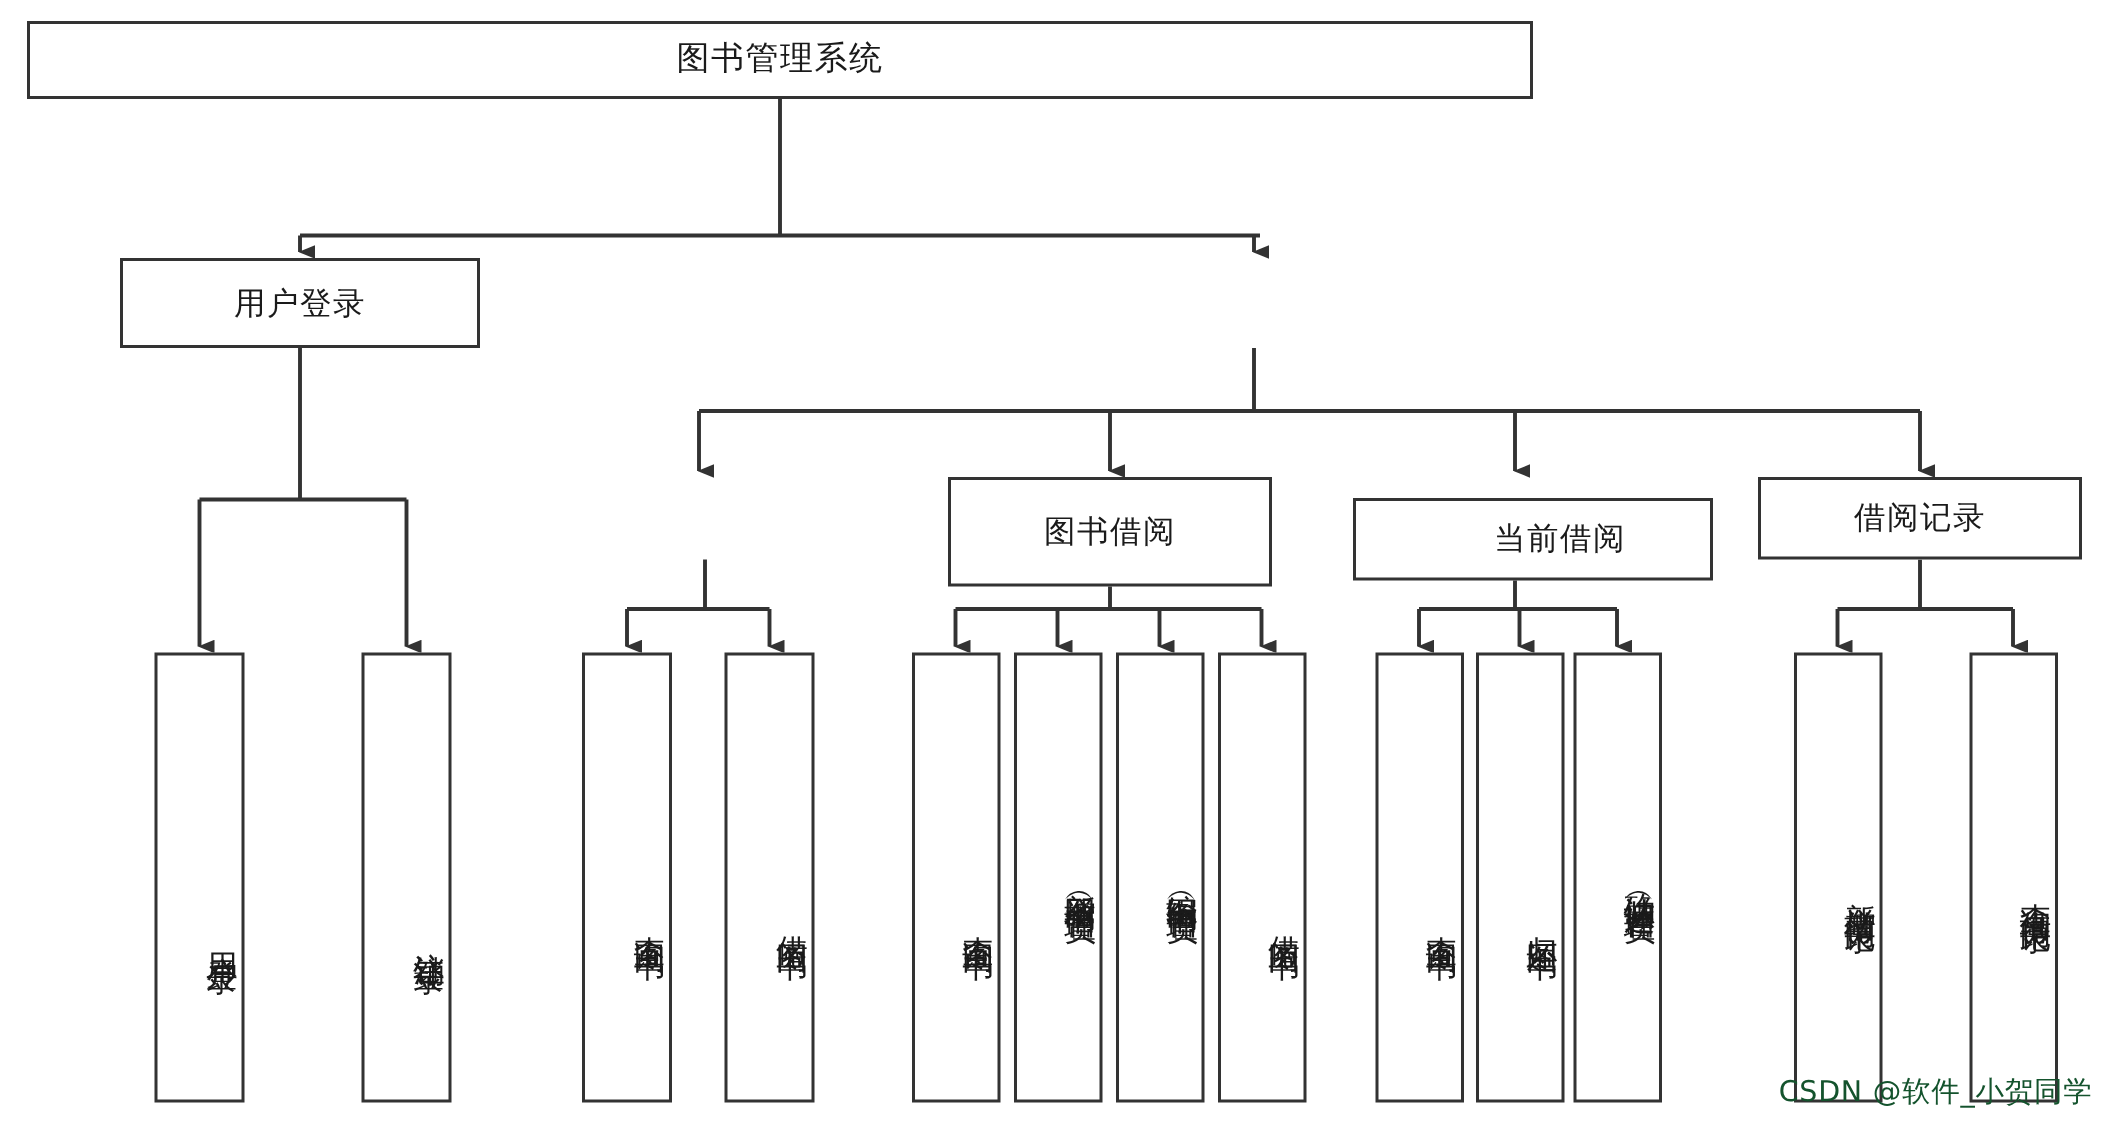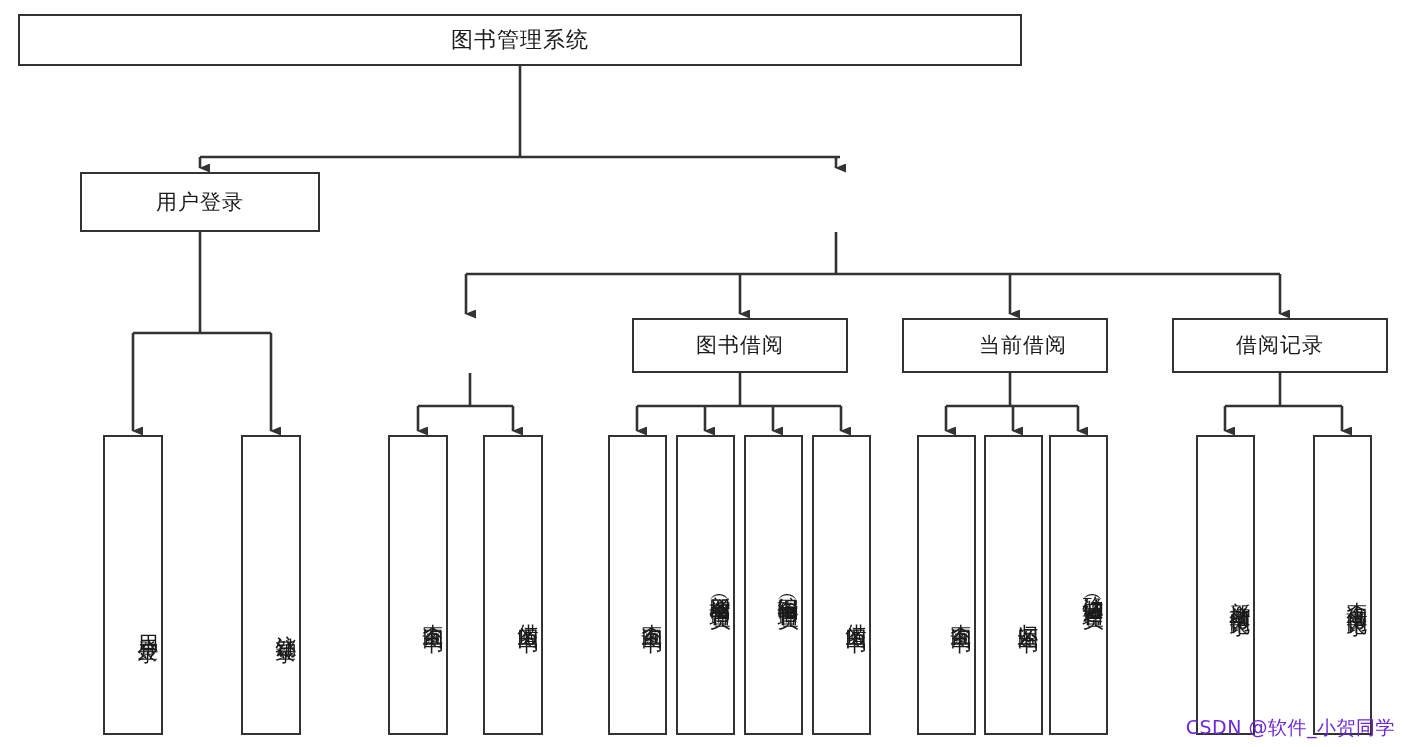--- a/index.html
+++ b/index.html
@@ -63,21 +63,21 @@
     padding-top: 55px;
   }
   .node-vertical.short-label {
     padding-top: 78px;
   }
   #watermark {
     position: absolute;
     right: 10px;
     bottom: 6px;
     font-size: 19px;
-    color: #6d28d9;
+    color: #14532d;
     white-space: nowrap;
     letter-spacing: 0.5px;
   }
 </style>
 </head>
 <body>
 
 <div id="diagram-root">
 
   <svg id="connector-layer" width="1405" height="747" viewBox="0 0 1405 747">
@@ -131,24 +131,24 @@
   </svg>
 
   <div class="node node-horizontal node-root" style="left:18px; top:14px; width:1004px; height:52px;">
     <span>图书管理系统</span>
   </div>
 
   <div class="node node-horizontal" style="left:80px; top:172px; width:240px; height:60px;">
     <span>用户登录</span>
   </div>
 
-  <div class="node node-horizontal" style="left:632px; top:318px; width:216px; height:55px;">
+  <div class="node node-horizontal" style="left:632px; top:318px; width:216px; height:73px;">
     <span>图书借阅</span>
   </div>
-  <div class="node node-horizontal" style="left:902px; top:318px; width:206px; height:55px;padding-left:36px;">
+  <div class="node node-horizontal" style="left:902px; top:332px; width:240px; height:55px;padding-left:36px;">
     <span>当前借阅</span>
   </div>
   <div class="node node-horizontal" style="left:1172px; top:318px; width:216px; height:55px;">
     <span>借阅记录</span>
   </div>
 
   <div class="node node-vertical short-label" style="left:103px; top:435px; width:60px; height:300px;">
     <span>用户登录</span>
   </div>
   <div class="node node-vertical short-label" style="left:241px; top:435px; width:60px; height:300px;">

